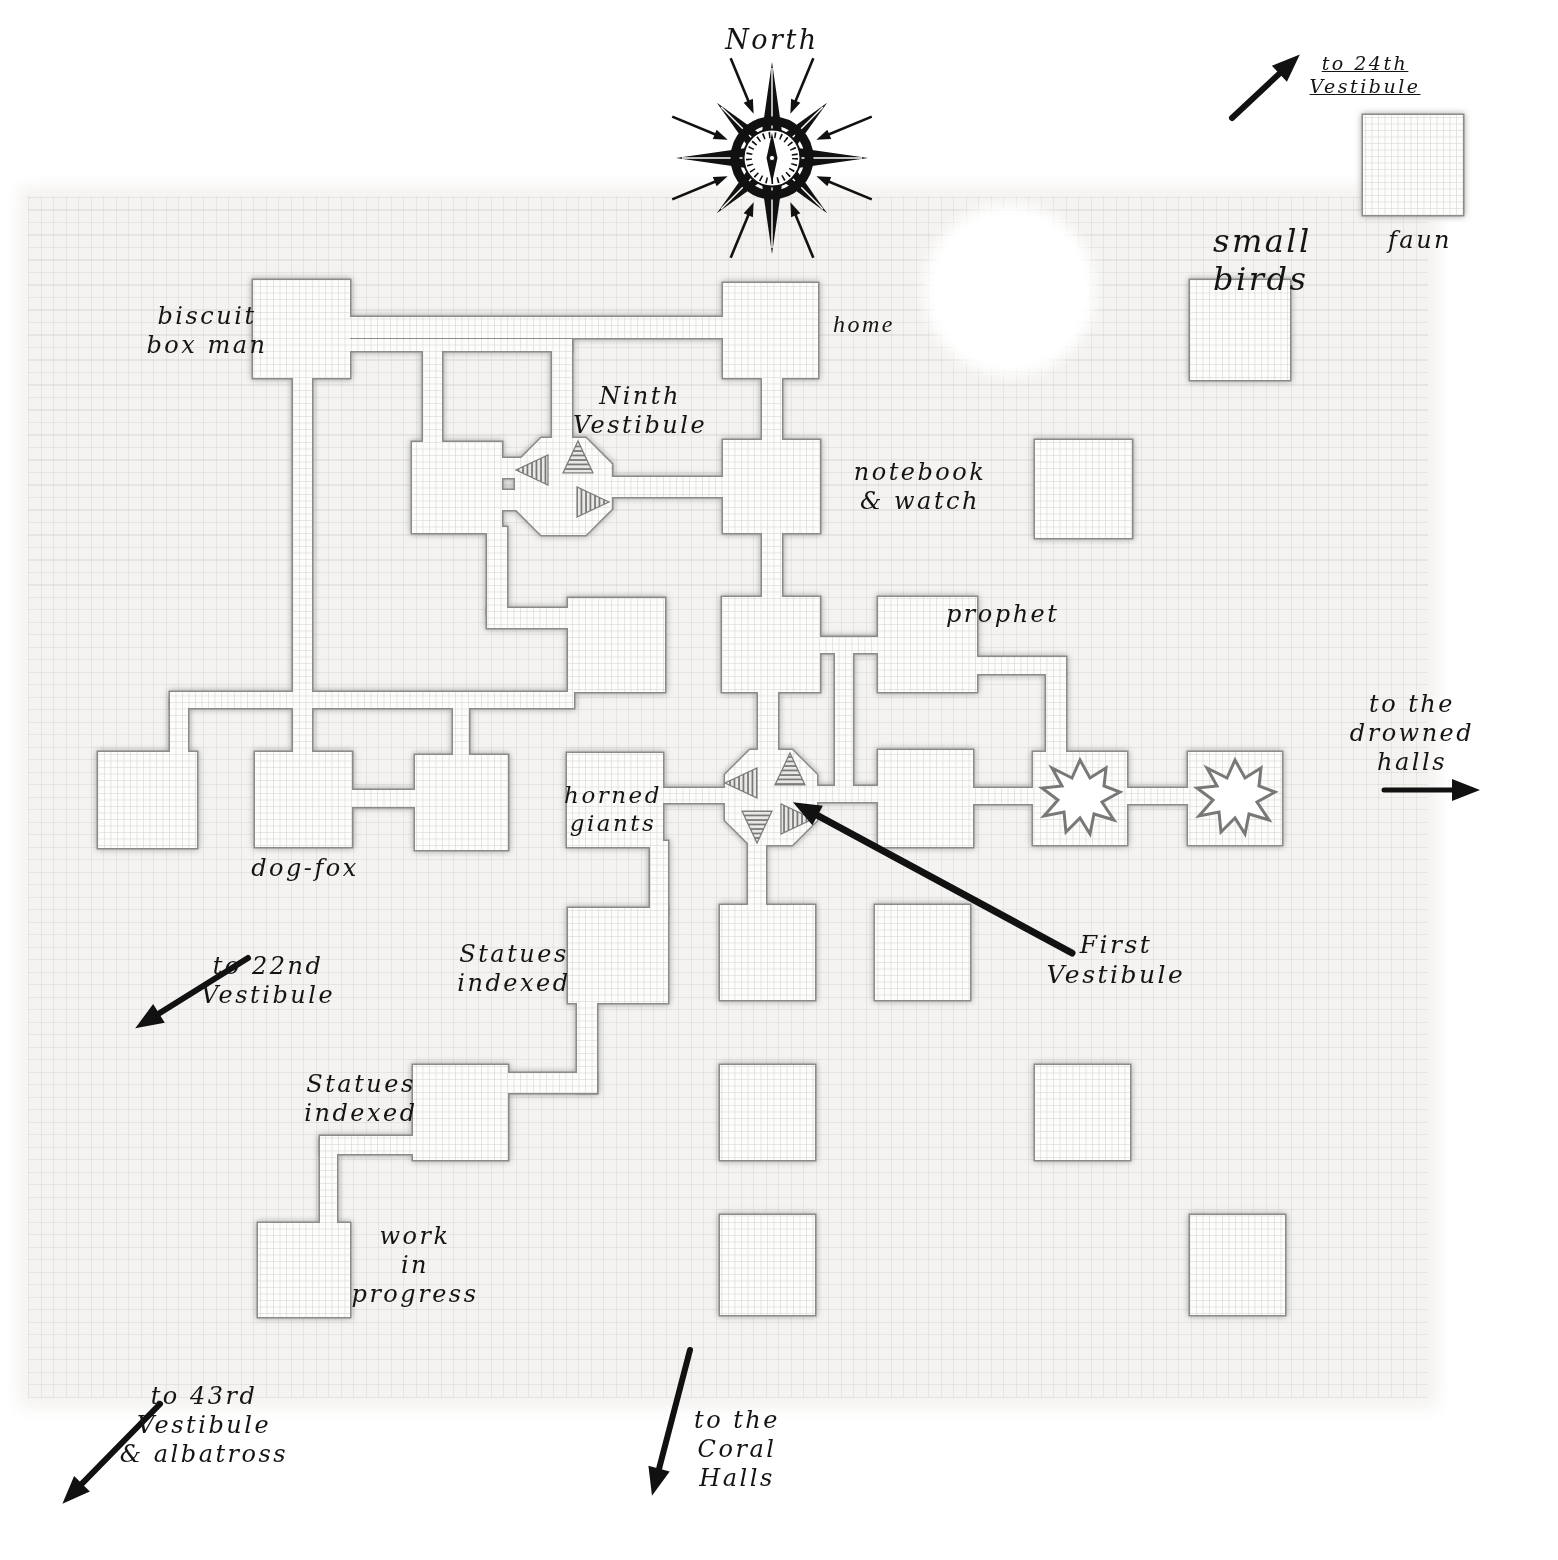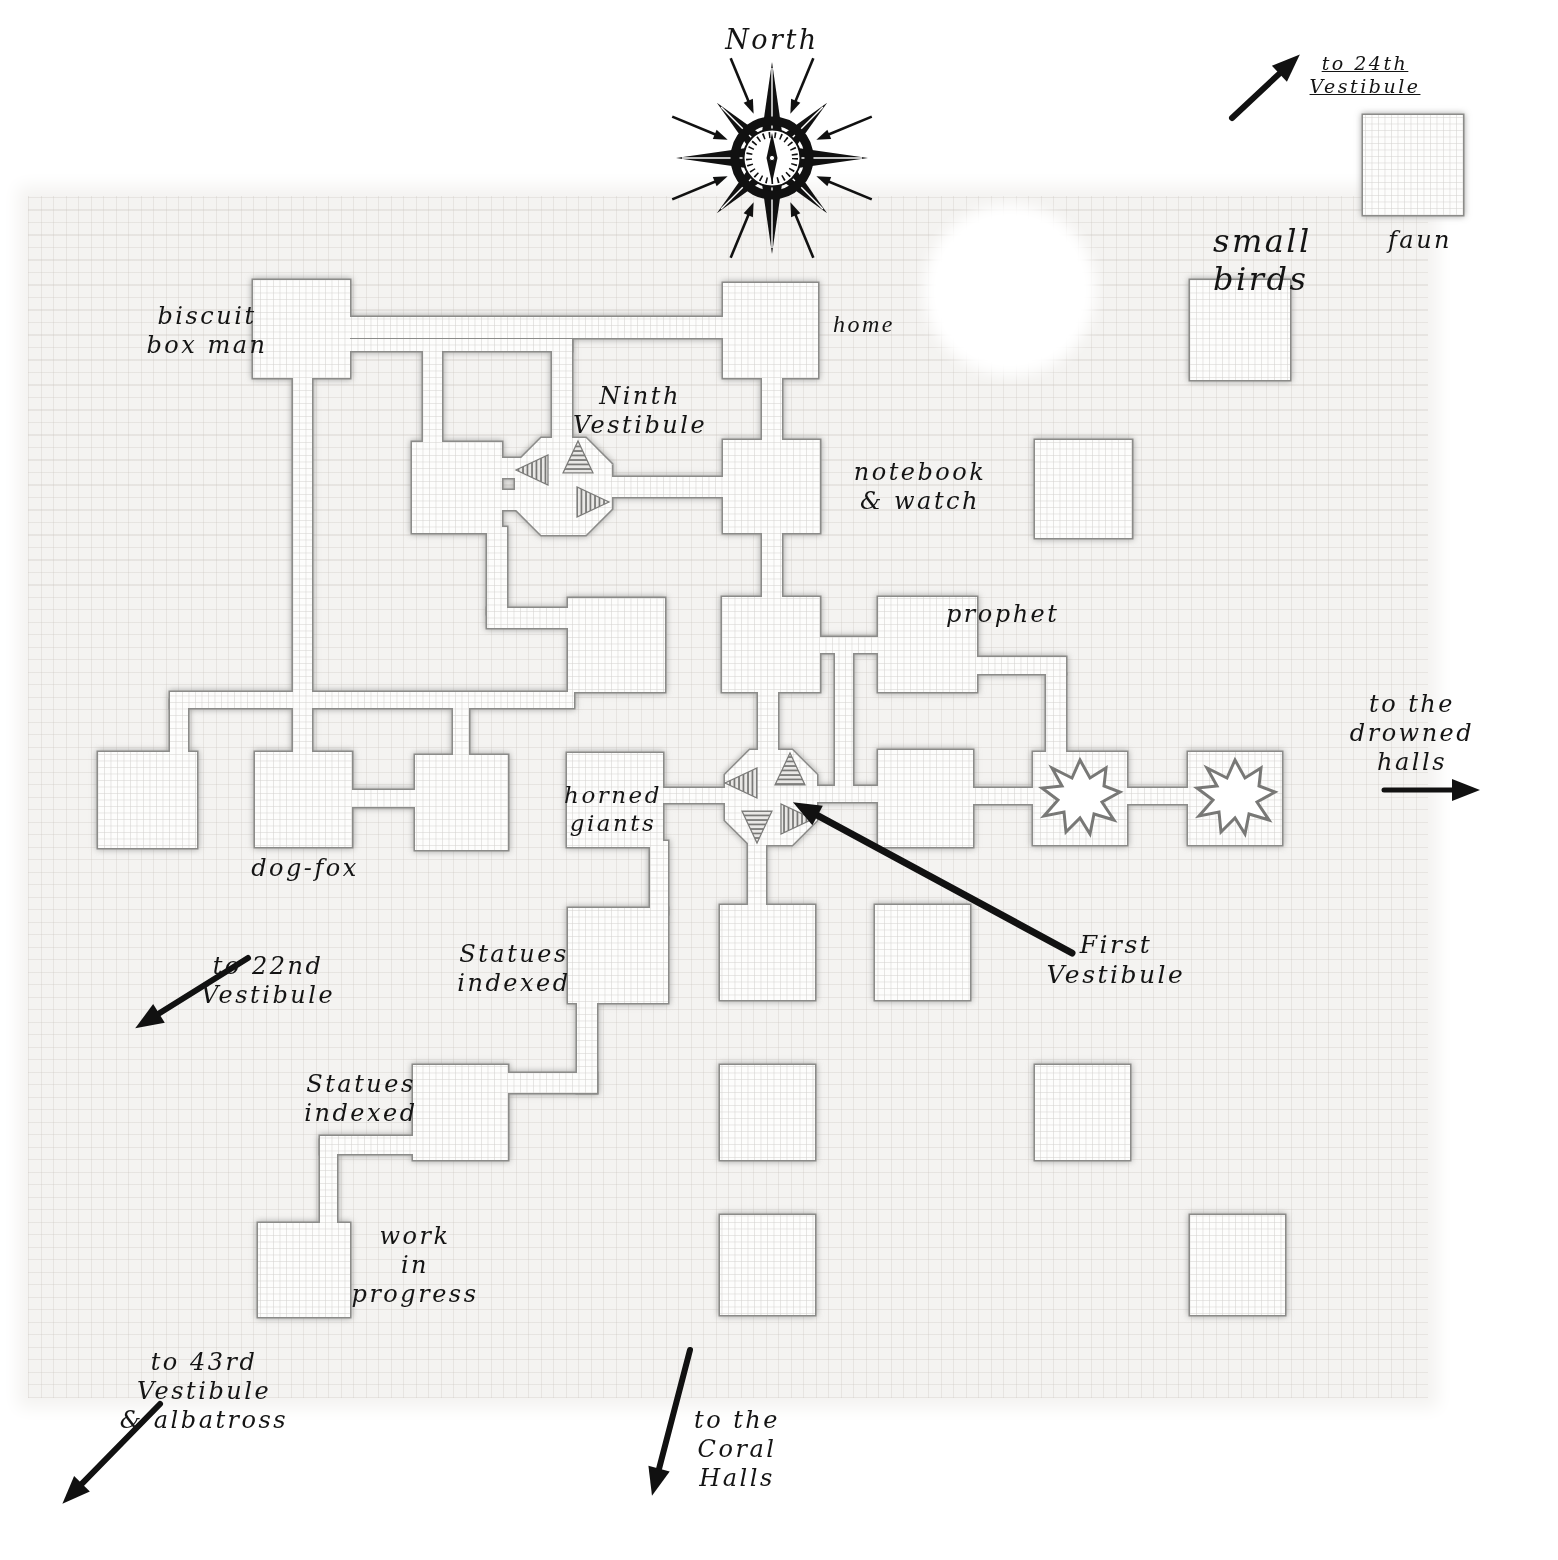--- a/index.html
+++ b/index.html
@@ -300,20 +300,20 @@
 Vestibule</div>
       <div class="lbl center" style="left: 514px; top: 940px; font-size: 24px;">Statues
 indexed</div>
       <div class="lbl center" style="left: 268px; top: 944px; font-size: 24px; margin-top: 8px;">to 22nd
 Vestibule</div>
       <div class="lbl center" style="left: 361px; top: 1070px; font-size: 24px;">Statues
 indexed</div>
       <div class="lbl center" style="left: 415px; top: 1222px; font-size: 24px;">work
 in
 progress</div>
-      <div class="lbl center" style="left: 204px; top: 1348px; font-size: 24px; font-style: italic;">to 43rd
+      <div class="lbl center" style="left: 204px; top: 1382px; font-size: 24px; font-style: italic;">to 43rd
 Vestibule
 &amp; albatross</div>
       <div class="lbl center" style="left: 737px; top: 1406px; font-size: 24px;">to the
 Coral
 Halls</div>
     </div>
 </div>
 
 </body></html>

